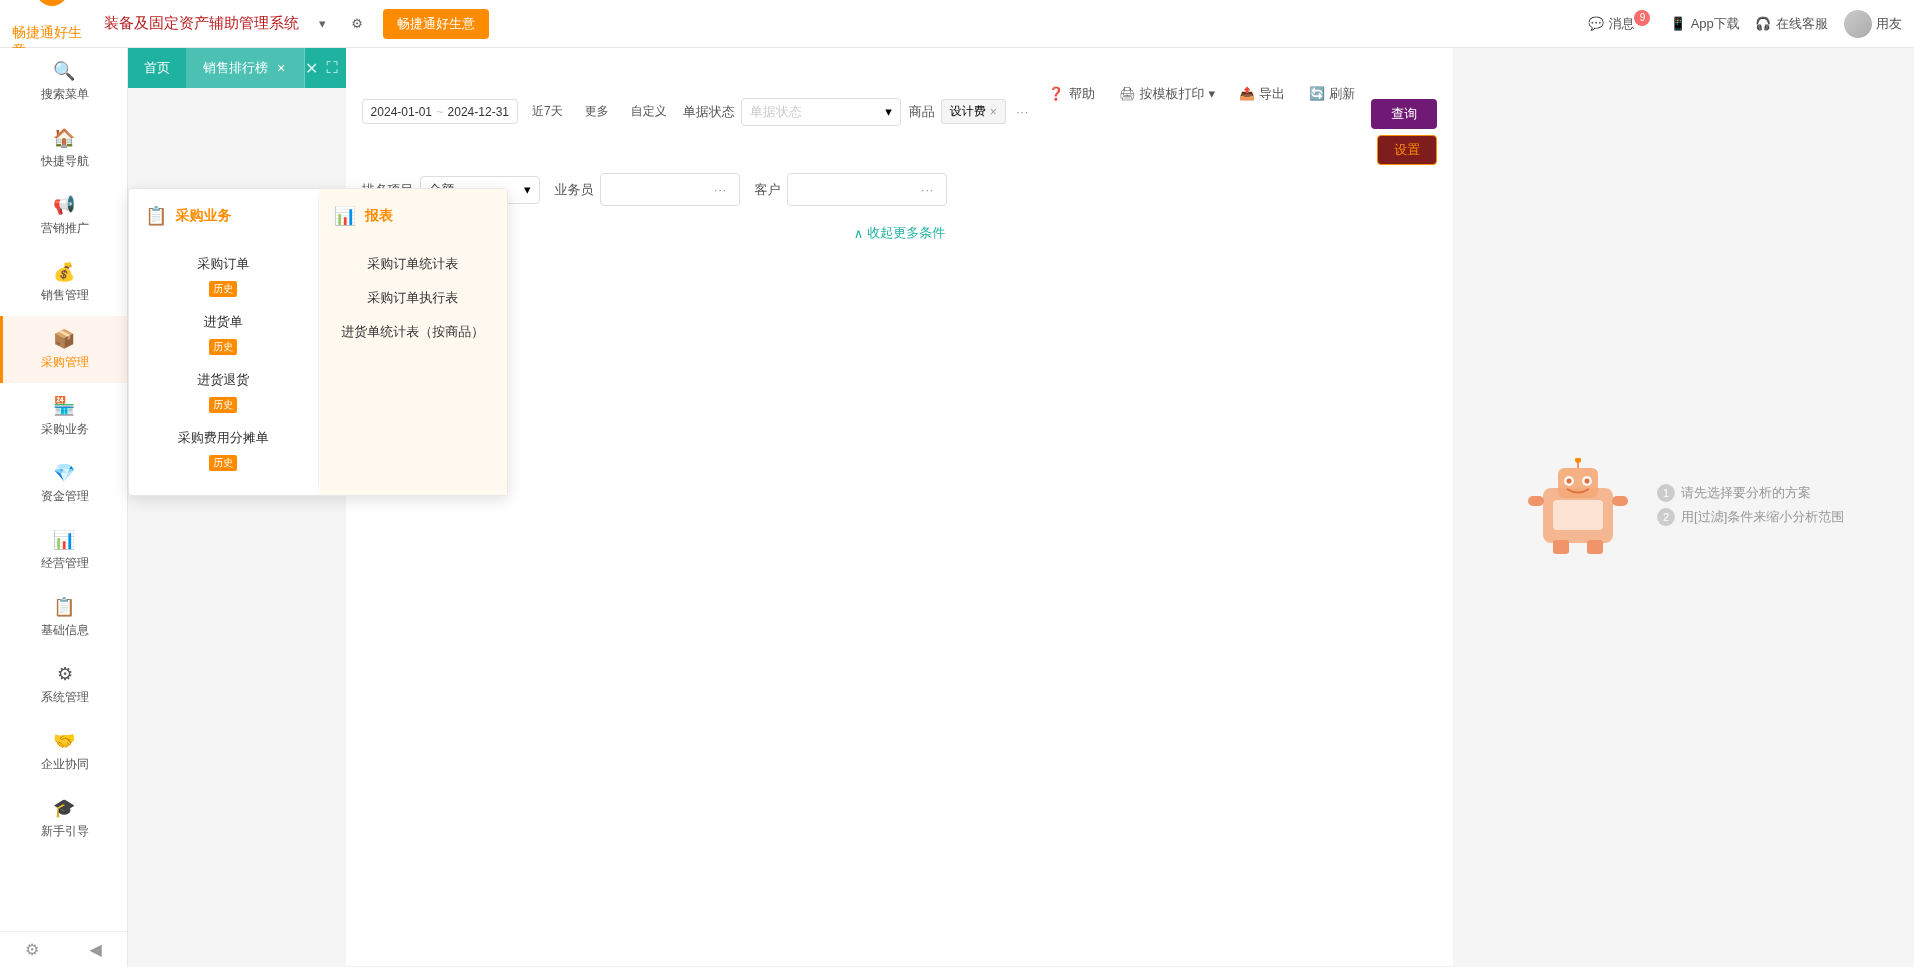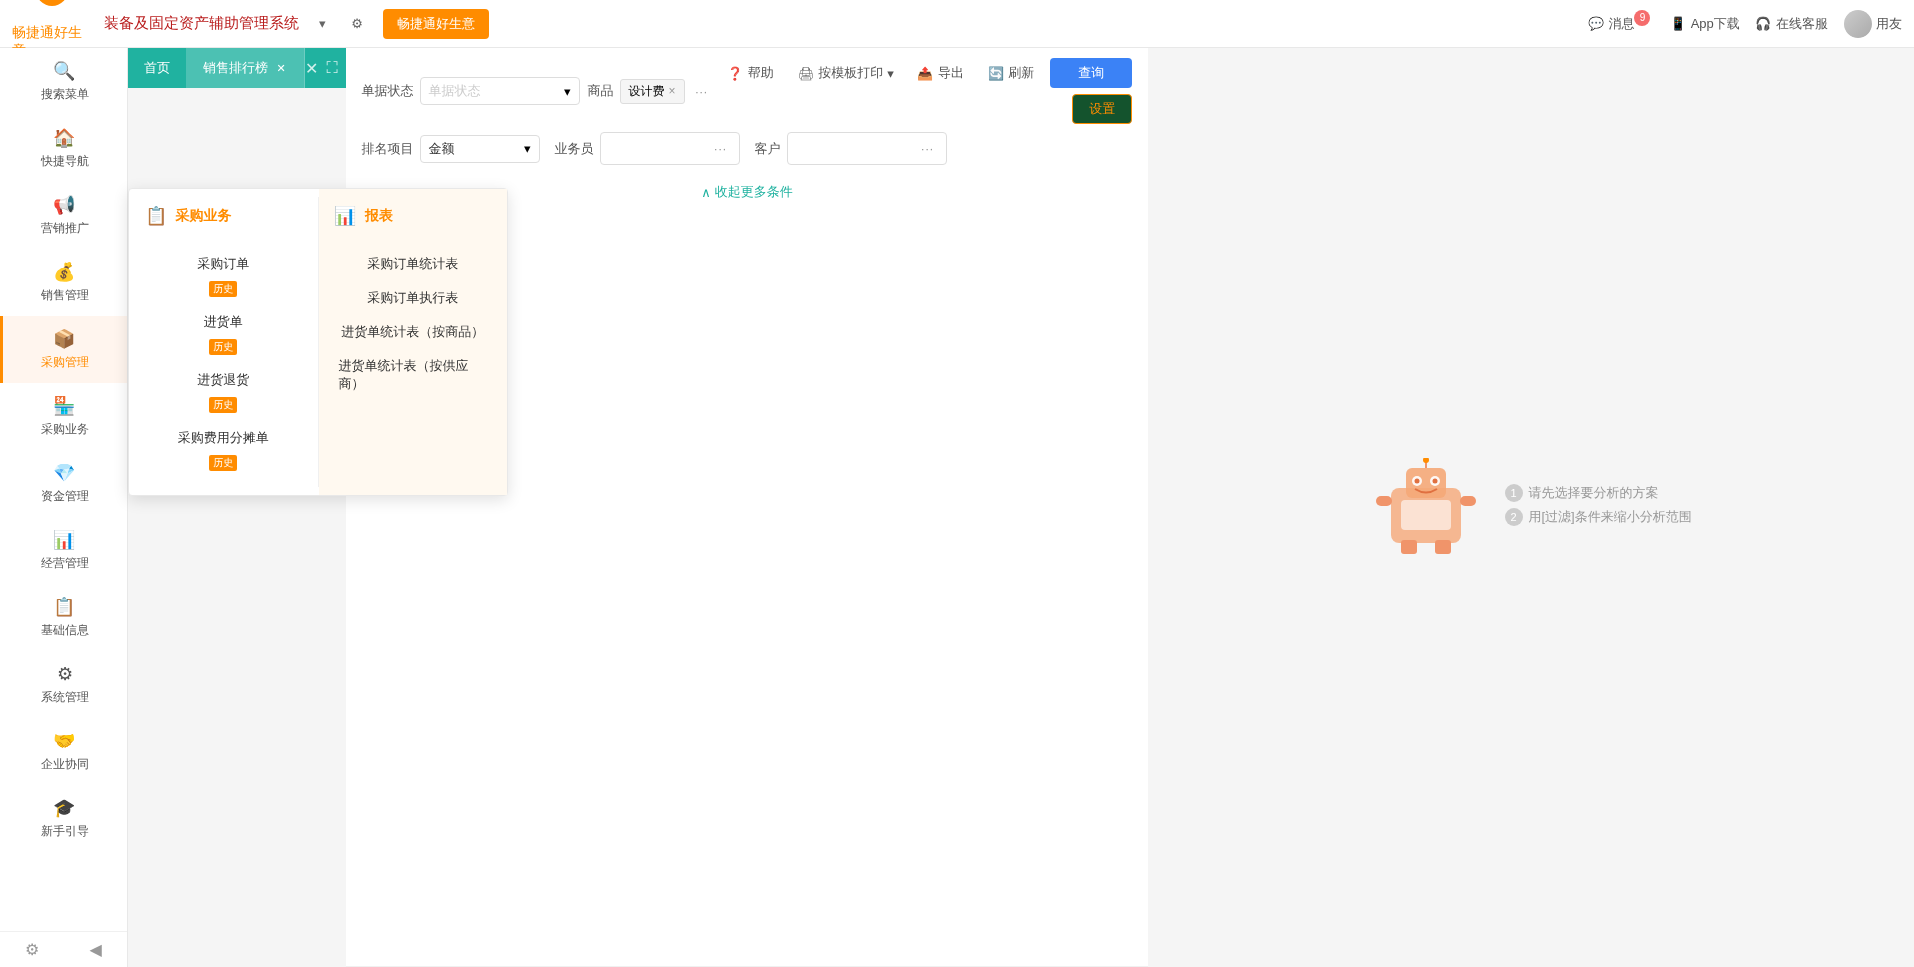--- a/index.html
+++ b/index.html
@@ -43,22 +43,22 @@
     
     .dropdown-menu { position: absolute; left: 128px; top: 188px; background: #fff; border: 1px solid #e8e8e8; border-radius: 4px; box-shadow: 0 4px 16px rgba(0,0,0,0.12); z-index: 1000; display: flex; min-width: 380px; }
     .menu-section { padding: 16px; flex: 1; }
     .menu-section-title { display: flex; align-items: center; gap: 8px; font-size: 14px; color: #ff8c00; font-weight: bold; margin-bottom: 12px; padding-bottom: 8px; }
     .menu-section-icon { font-size: 18px; }
     .menu-section-right { background: #fff9f0; }
     .menu-section-divider { width: 1px; background: #f0f0f0; margin: 8px 0; }
     .menu-item-row { display: flex; align-items: center; padding: 8px 4px; gap: 8px; cursor: pointer; font-size: 13px; color: #333; flex-direction: column; }
     .menu-badge { background: #ff8c00; color: #fff; font-size: 10px; padding: 1px 4px; border-radius: 2px; }
     .header-btn { display: flex; align-items: center; gap: 4px; color: #555; cursor: pointer; font-size: 13px; padding: 4px 8px; }
-    .query-btn { background: #3b82f6; color: #fff; border: none; border-radius: 4px; padding: 6px 28px; cursor: pointer; font-size: 13px; }
-    .set-btn { background: #14532d; color: #ff8c00; border: 1px solid #ff8c00; border-radius: 4px; padding: 5px 16px; cursor: pointer; font-size: 13px; }
+    .query-btn { background: #701a75; color: #fff; border: none; border-radius: 4px; padding: 6px 20px; cursor: pointer; font-size: 13px; margin-top: 41px; }
+    .set-btn { background: #7f1d1d; color: #ff8c00; border: 1px solid #ff8c00; border-radius: 4px; padding: 5px 16px; cursor: pointer; font-size: 13px; }
     .filter-item { display: flex; align-items: center; gap: 6px; }
     .filter-label { color: #555; font-size: 13px; white-space: nowrap; }
     .filter-tag { display: inline-flex; align-items: center; background: #f5f5f5; border: 1px solid #ddd; border-radius: 3px; padding: 3px 8px; font-size: 12px; gap: 4px; }
     .filter-tag-close { cursor: pointer; color: #999; }
     .date-range { display: flex; align-items: center; gap: 4px; border: 1px solid #ddd; border-radius: 4px; padding: 4px 8px; background: #fff; }
     .quick-date { padding: 3px 8px; border-radius: 3px; cursor: pointer; font-size: 12px; color: #555; }
     .ellipsis-btn { color: #999; cursor: pointer; padding: 4px; }
     .collapse-btn { display: flex; align-items: center; gap: 4px; color: #20b2a0; cursor: pointer; font-size: 13px; margin: 8px auto; width: fit-content; }
 
     
@@ -180,20 +180,30 @@
         </div>
         <div class="tab-actions">
           <span class="tab-action-btn">✕</span>
           <span class="tab-action-btn">⛶</span>
         </div>
       </div>
 
       <div style="background:#fff; padding: 10px 16px; border-bottom: 1px solid #f0f0f0;">
         <div style="display:flex; align-items:center; gap:8px; flex-wrap:wrap;">
 
+          <div class="filter-item">
+            <div class="date-range">
+              <span style="font-size:12px; color:#333;">2024-01-01</span>
+              <span style="color:#ccc;">~</span>
+              <span style="font-size:12px; color:#333;">2024-12-31</span>
+            </div>
+            <span class="quick-date">近7天</span>
+            <span class="quick-date">更多</span>
+            <span class="quick-date">自定义</span>
+          </div>
 
           <div class="filter-item">
             <span class="filter-label">单据状态</span>
             <div style="display:flex; align-items:center; border:1px solid #ddd; border-radius:4px; padding:4px 8px; min-width:160px; cursor:pointer;">
               <span style="flex:1; font-size:13px; color:#ccc;">单据状态</span>
               <span>▾</span>
             </div>
           </div>
 
           <div class="filter-item">
@@ -343,19 +353,16 @@
         </div>
         <div class="menu-item-row">
           <span>采购订单统计表</span>
         </div>
         <div class="menu-item-row">
           <span>采购订单执行表</span>
         </div>
         <div class="menu-item-row">
           <span>进货单统计表（按商品）</span>
         </div>
-        <div class="menu-item-row">
-          <span>进货单统计表（按供应商）</span>
-        </div>
       </div>
     </div>
   </div>
 </div>
 
 </body></html>

